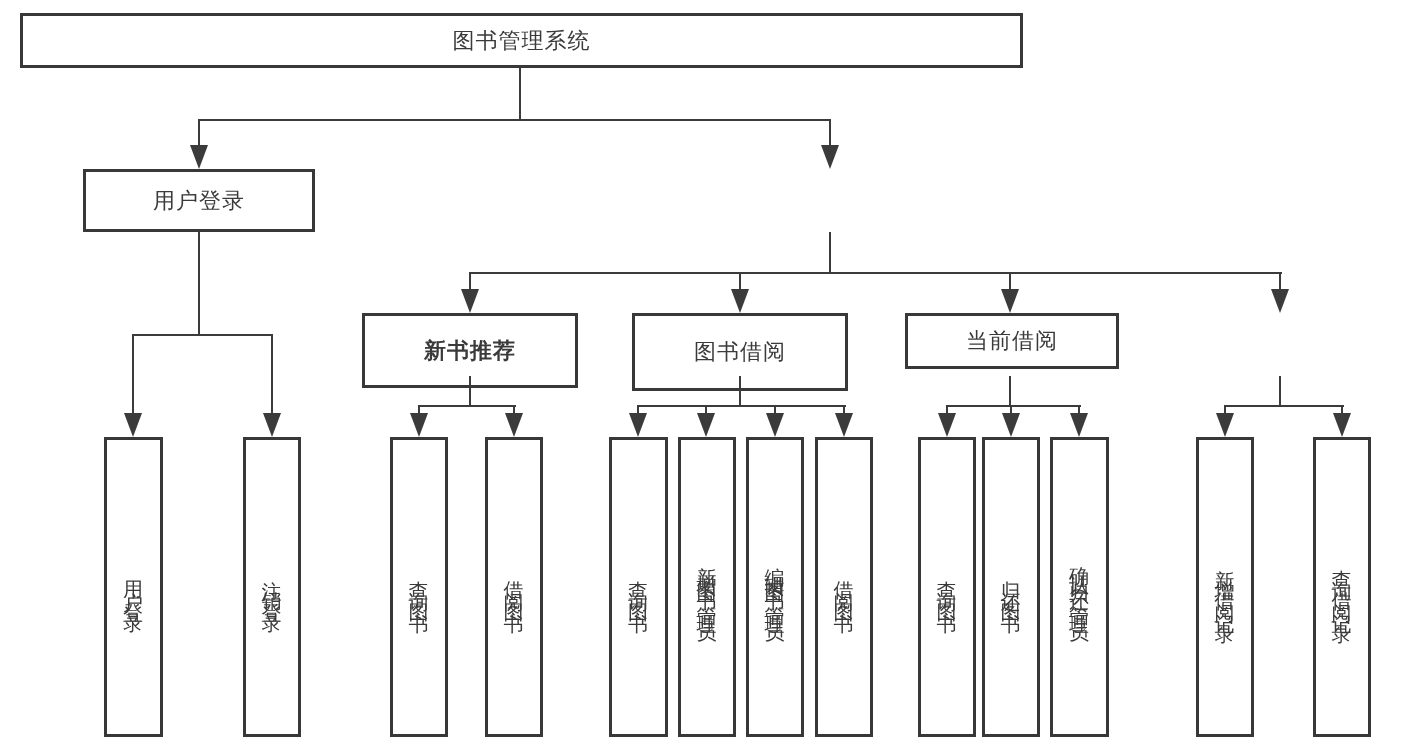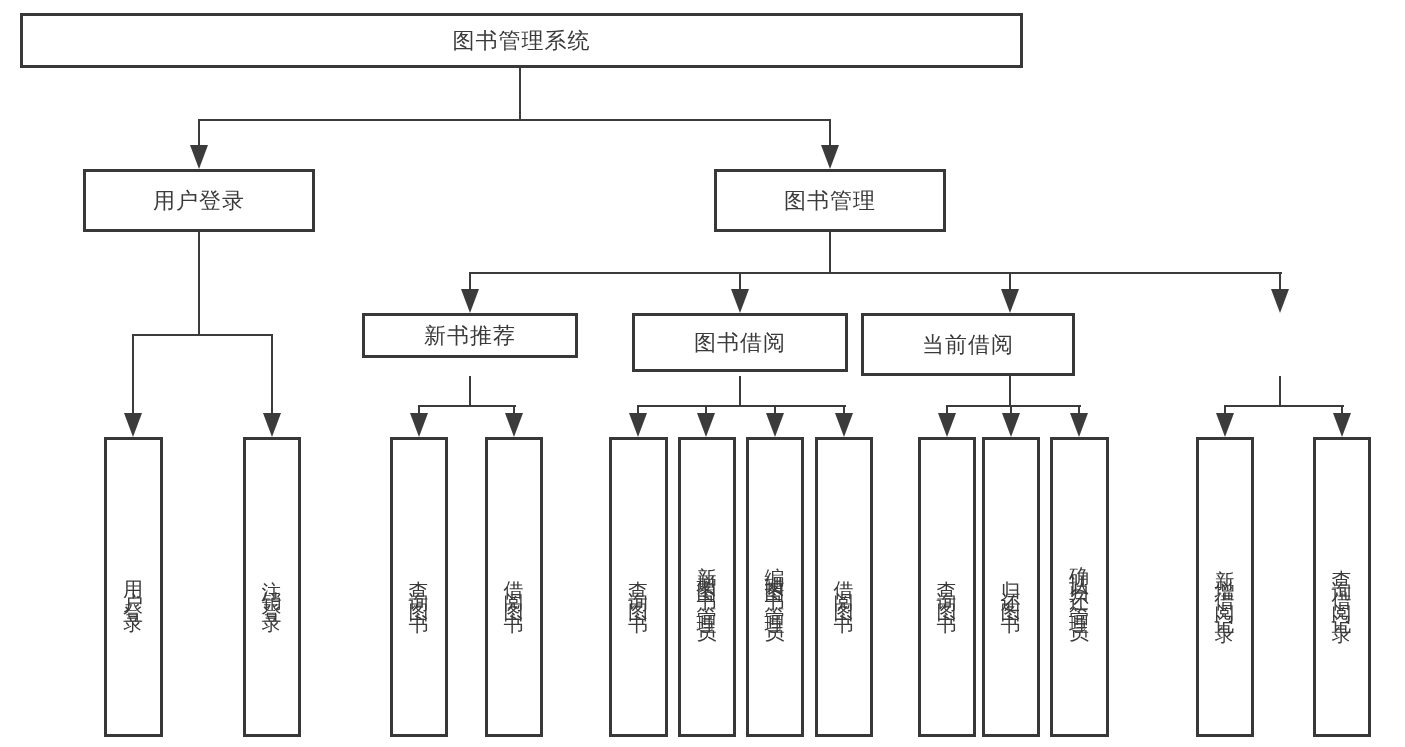--- a/index.html
+++ b/index.html
@@ -32,31 +32,28 @@
 
 <div class="canvas">
 
   <div class="node h" style="left:20px;top:13px;width:1003px;height:55px;">
     <span>图书管理系统</span>
   </div>
 
   <div class="node h" style="left:83px;top:169px;width:232px;height:63px;">
     <span>用户登录</span>
   </div>
-  <div class="node h" style="left:714px;top:169px;width:232px;height:63px;">
-    <span>图书管理</span>
-  </div>
 
-  <div class="node h" style="left:362px;top:313px;width:216px;height:45px;">
+  <div class="node h" style="left:362px;top:313px;width:216px;height:75px;font-weight:bold;">
     <span>新书推荐</span>
   </div>
-  <div class="node h" style="left:632px;top:313px;width:216px;height:59px;">
+  <div class="node h" style="left:632px;top:313px;width:216px;height:78px;">
     <span>图书借阅</span>
   </div>
-  <div class="node h" style="left:861px;top:313px;width:214px;height:63px;text-align:center;">
+  <div class="node h" style="left:905px;top:313px;width:214px;height:56px;text-align:center;">
     <span>当前借阅</span>
   </div>
 
   <div class="node v" style="left:104px;top:437px;width:59px;height:300px;">
     <span>用户登录</span>
   </div>
   <div class="node v" style="left:243px;top:437px;width:58px;height:300px;">
     <span>注销登录</span>
   </div>
 

